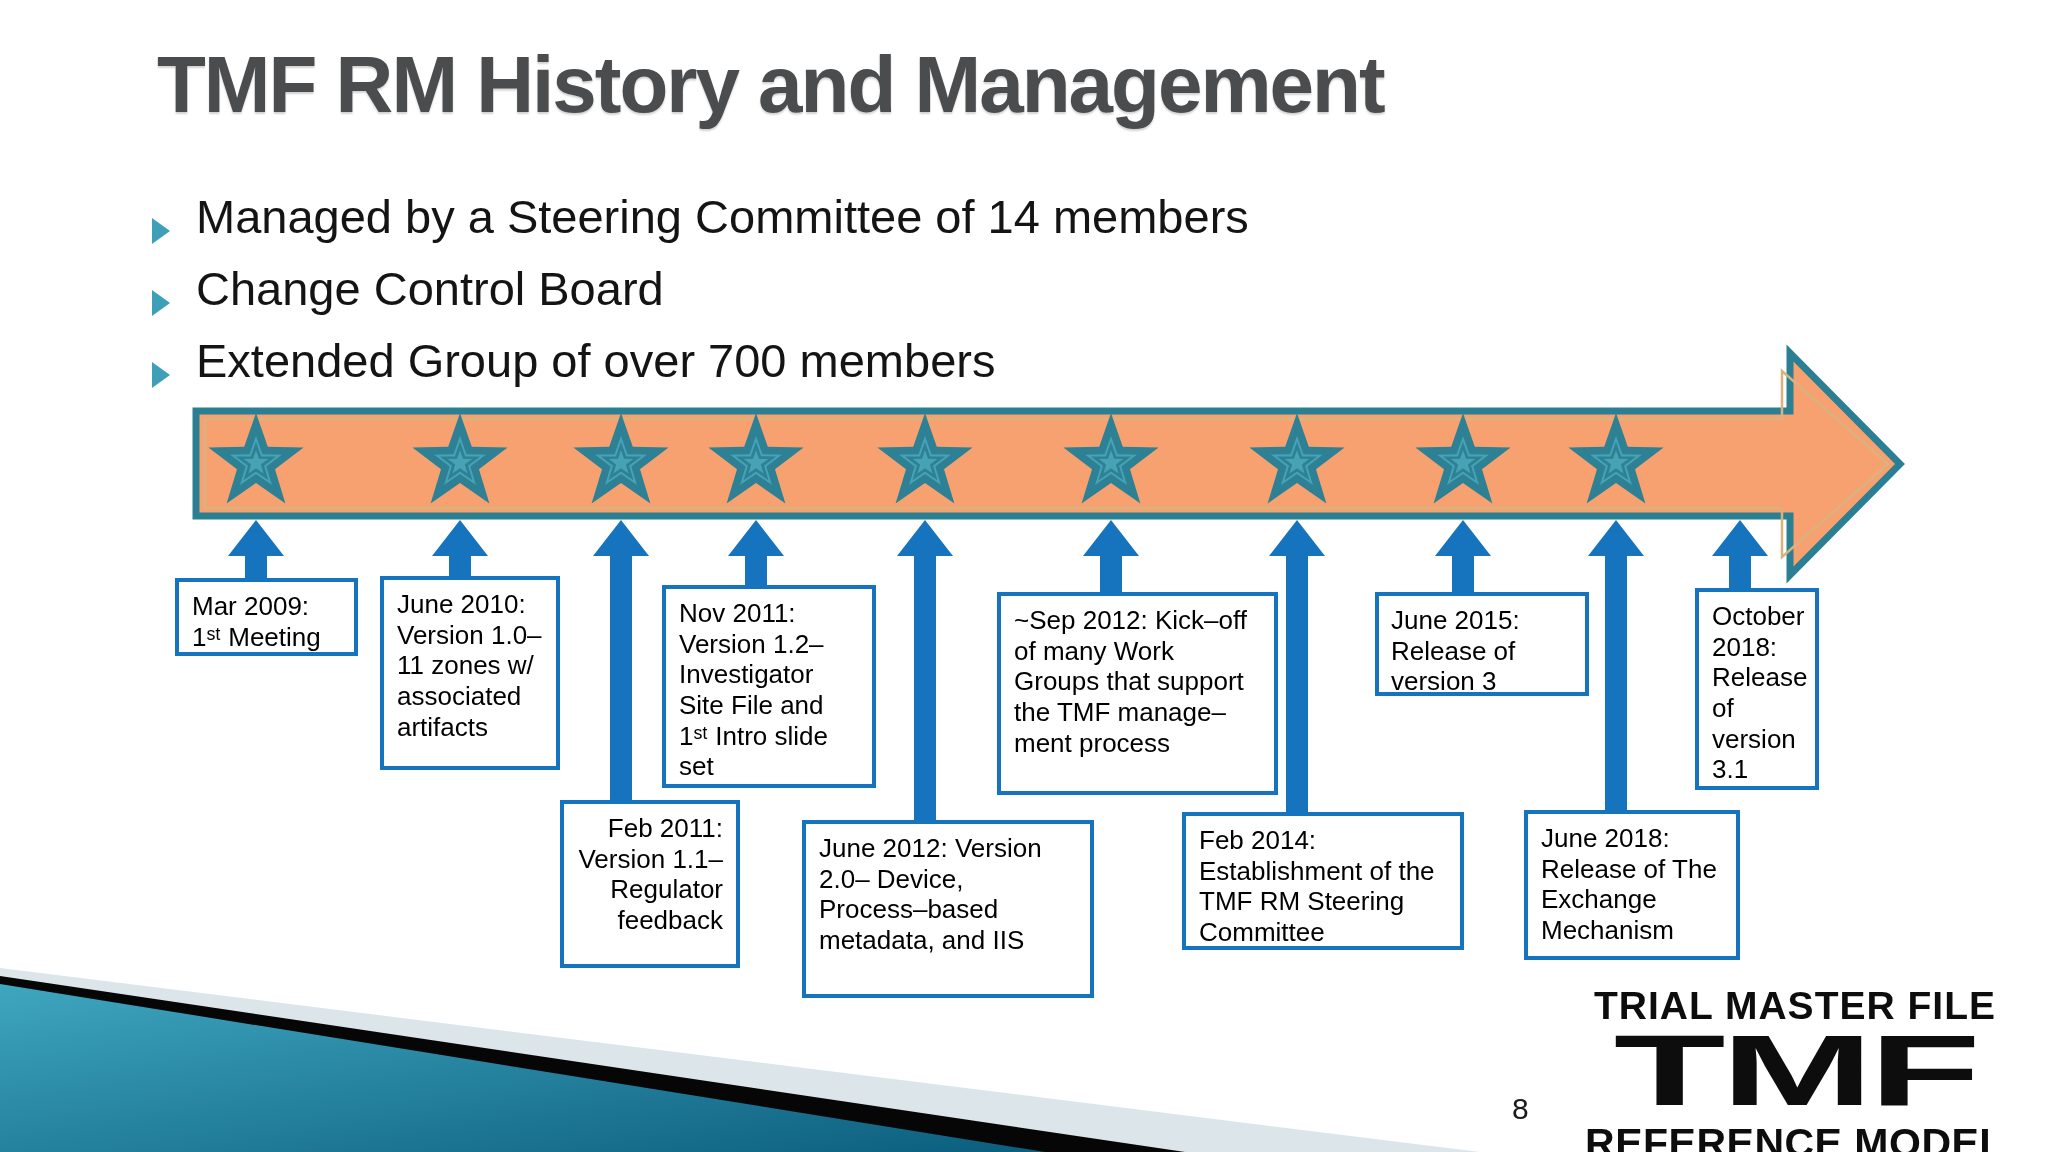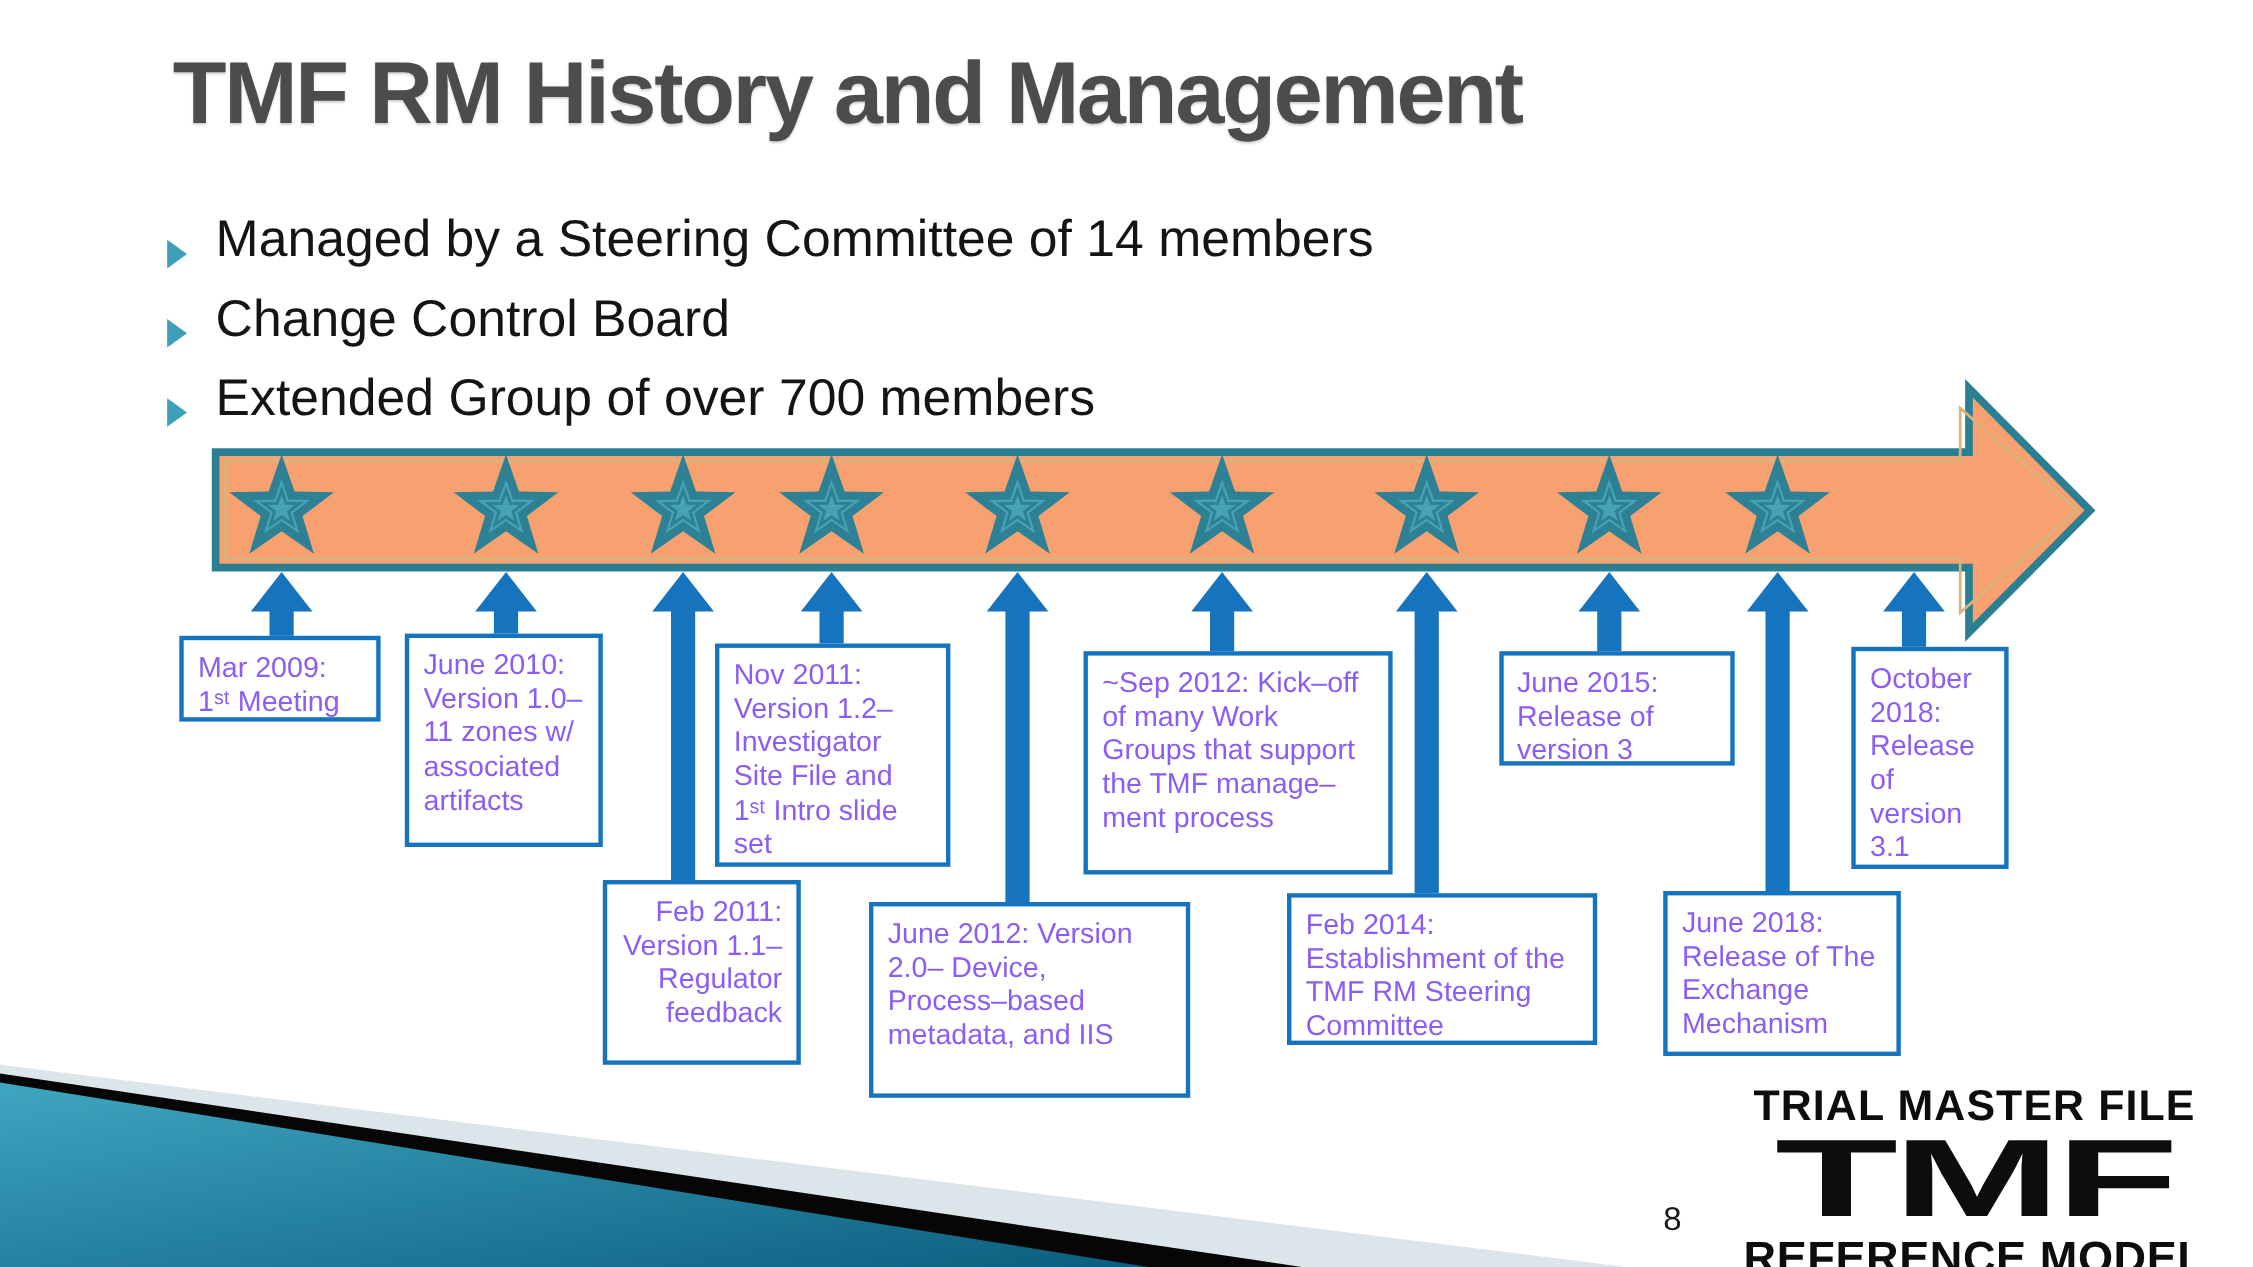--- a/index.html
+++ b/index.html
@@ -18,32 +18,32 @@
   .bullets li{display:flex;align-items:flex-end;height:72px;font-size:47px;color:#141414;}
   .tri{
     width:0;height:0;border-top:13px solid transparent;border-bottom:13px solid transparent;
     border-left:18px solid #3da0b8;margin-right:26px;flex:0 0 auto;
   }
   
   .tl-svg{position:absolute;left:0;top:0;}
   
   .box{
     position:absolute;background:#ffffff;border:4px solid #1673be;
-    font-size:26px;line-height:1.18;color:#8b5cf6;padding:9px 13px;box-sizing:border-box;
+    font-size:26px;line-height:1.18;color:#000000;padding:9px 13px;box-sizing:border-box;margin-left:12px;
   }
   .b-mar2009 {left:163px; top:578px; width:183px; height:78px;}
   .b-jun2010 {left:368px; top:576px; width:180px; height:194px;}
   .b-feb2011 {left:548px; top:800px; width:180px; height:168px;text-align:right;}
   .b-nov2011 {left:650px; top:585px; width:214px; height:203px;}
   .b-jun2012 {left:790px; top:820px; width:292px; height:178px;}
   .b-dec2012 {left:985px; top:592px; width:281px; height:203px;}
   .b-feb2014 {left:1170px;top:812px; width:282px; height:138px;}
   .b-jun2015 {left:1363px;top:592px; width:214px; height:104px;padding-left:12px;}
   .b-jun2018 {left:1512px;top:810px; width:216px; height:150px;}
-  .b-oct2018 {left:1683px;top:588px; width:143px; height:202px;}
+  .b-oct2018 {left:1683px;top:588px; width:124px; height:202px;}
   
   .deco{position:absolute;left:0;top:0;pointer-events:none;}
   
   .logo{position:absolute;left:1570px;top:984px;width:450px;text-align:center;color:#0d0d0d;}
   .logo-top{font-size:39px;font-weight:bold;letter-spacing:1px;white-space:nowrap;}
   .logo-tmf{
     font-size:122px;font-weight:bold;line-height:0.74;letter-spacing:-3px;
     transform:scale(1.5,0.82);transform-origin:center top;margin-top:6px;height:78px;
   }
   .logo-bottom{font-size:41px;font-weight:bold;letter-spacing:0.5px;margin-top:8px;white-space:nowrap;}

